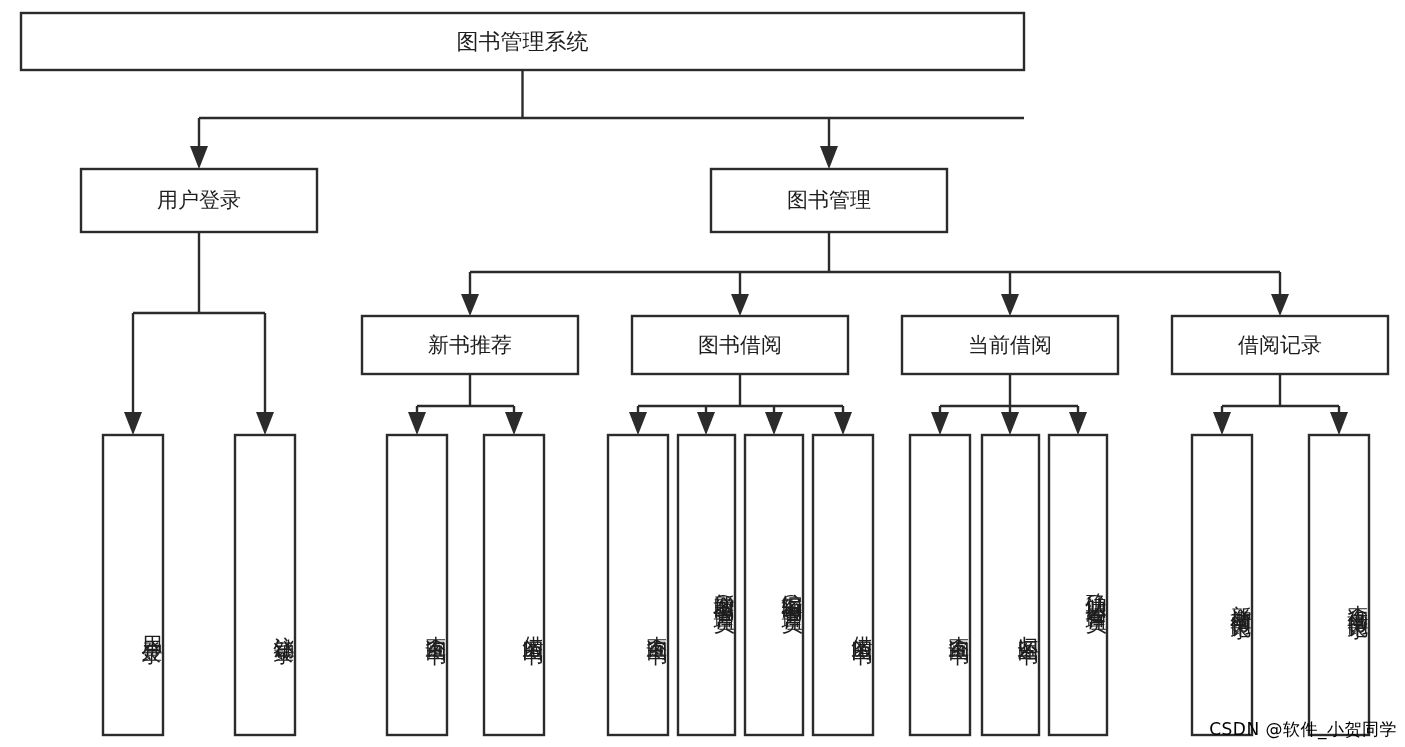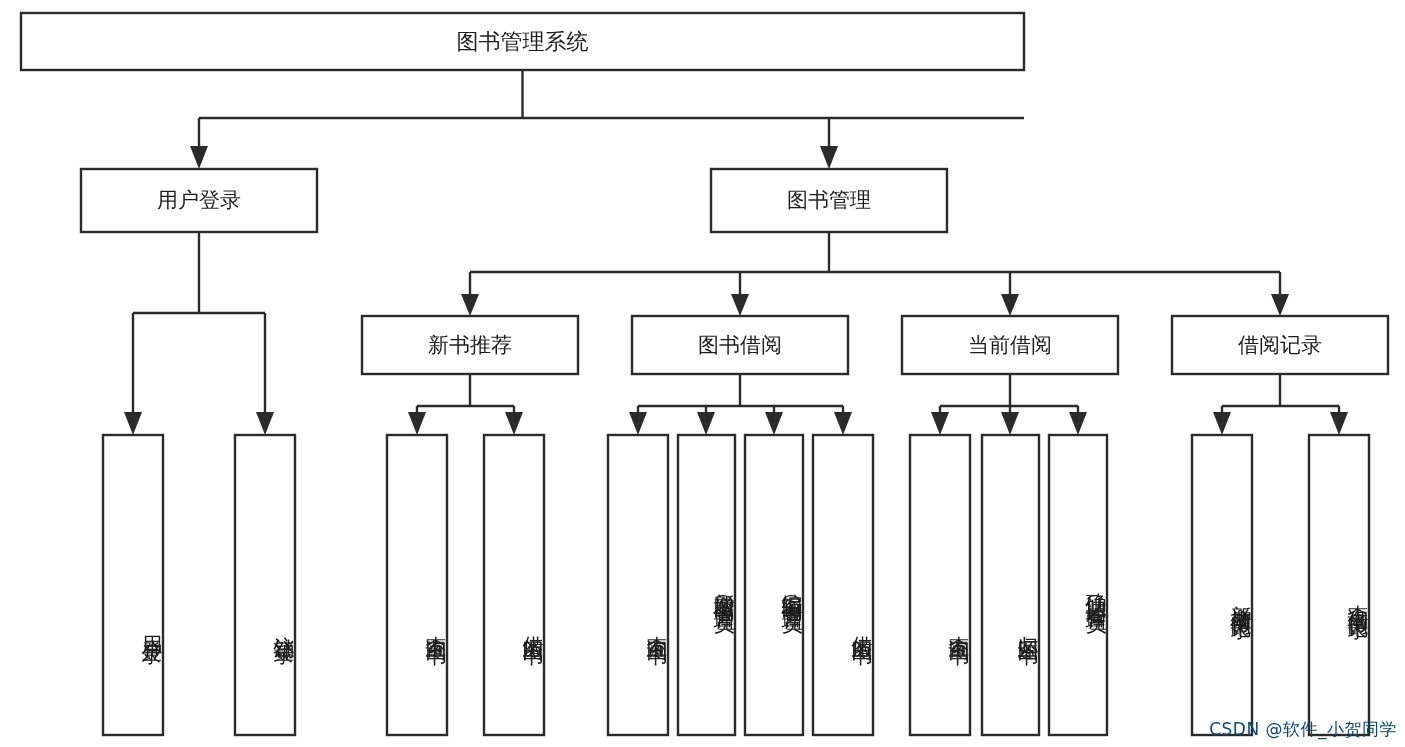--- a/index.html
+++ b/index.html
@@ -71,21 +71,21 @@
     align-items: flex-start;
     justify-content: center;
     pointer-events: none;
   }
   .watermark {
     position: absolute;
     right: 8px;
     bottom: 6px;
     font-family: "DejaVu Sans", "Liberation Sans", sans-serif;
     font-size: 17px;
-    color: #0c4a6e;
+    color: #000000;
     letter-spacing: 0.5px;
     white-space: nowrap;
   }
 </style>
 </head>
 <body>
 
 <div id="diagram-root">
 
   <svg id="flow-svg" viewBox="0 0 1405 747">

